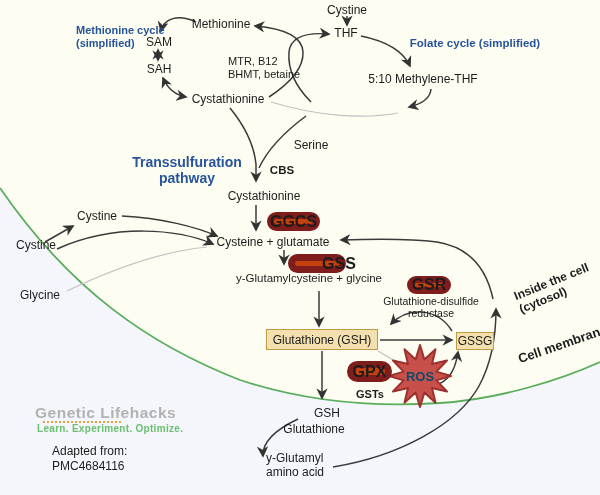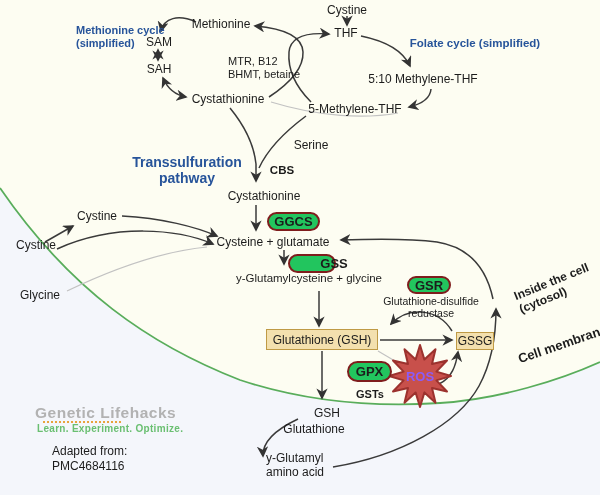--- a/index.html
+++ b/index.html
@@ -10,33 +10,33 @@
     color:#1c1c1c;
   }
   #diagram-svg{position:absolute;left:0;top:0;}
   .lbl{position:absolute; font-size:12px; line-height:1.15; white-space:nowrap; transform:translateX(-50%);}
   .la{transform:none;}
   .bold{font-weight:bold;}
   .blue{color:#27549a; font-weight:bold;}
   .sm{font-size:11px;}
   .xs{font-size:10.5px;}
   .pill{
-    position:absolute; background:#22c55e; border:2px solid #7f1d1d; border-radius:11px;
+    position:absolute; background:#c2410c; border:7px solid #7f1d1d; border-radius:11px;
     display:flex; align-items:center; justify-content:center;
-    font-weight:bold; font-size:13px; box-sizing:border-box;
+    font-weight:bold; font-size:16px; box-sizing:border-box;
   }
   .tanbox{
     position:absolute; background:#f3e0ae; border:1.5px solid #bf9a45;
     display:flex; align-items:center; justify-content:center;
     font-size:12px; box-sizing:border-box;
   }
   .rot{position:absolute; font-weight:bold; font-size:12px; line-height:1.2; transform-origin:left top; white-space:nowrap;}
   .rot span{display:block;}
   .twoline span{display:block;}
-  #ros-label{position:absolute; color:#8b5cf6; font-weight:bold; font-size:13px; transform:translateX(-50%);}
+  #ros-label{position:absolute; color:#0c4a6e; font-weight:bold; font-size:13px; transform:translateX(-50%);}
   #logo-title{position:absolute; left:35px; top:404px; font-size:15.5px; font-weight:bold; color:#b2b2b2; letter-spacing:.5px;}
   #logo-dots{position:absolute; left:43px; top:421px; width:78px; border-top:2px dotted #e8a33d;}
   #logo-tagline{position:absolute; left:37px; top:423px; font-size:10px; font-weight:bold; color:#6abf71; letter-spacing:.3px;}
   #adapted{position:absolute; left:52px; top:444px; font-size:12px; line-height:1.25;}
 </style>
 </head>
 <body>
 
 <div id="stage">
 
@@ -99,21 +99,20 @@
 
   <div class="lbl la sm twoline" style="left:228px; top:55px;">
     <span>MTR, B12</span>
     <span>BHMT, betaine</span>
   </div>
 
   <div class="lbl" style="left:228px; top:93px;">Cystathionine</div>
 
   <div class="lbl blue sm" style="left:475px; top:37px; font-size:11.5px;">Folate cycle (simplified)</div>
   <div class="lbl" style="left:423px; top:73px;">5:10 Methylene-THF</div>
-  <div class="lbl" style="left:355px; top:103px;">5-Methylene-THF</div>
   <div class="lbl" style="left:311px; top:139px;">Serine</div>
 
   <div class="lbl blue twoline" style="left:187px; top:154px; font-size:14px; text-align:center;">
     <span>Transsulfuration</span>
     <span>pathway</span>
   </div>
 
   <div class="lbl bold" style="left:282px; top:164px; font-size:11.5px;">CBS</div>
   <div class="lbl" style="left:264px; top:190px;">Cystathionine</div>
 

